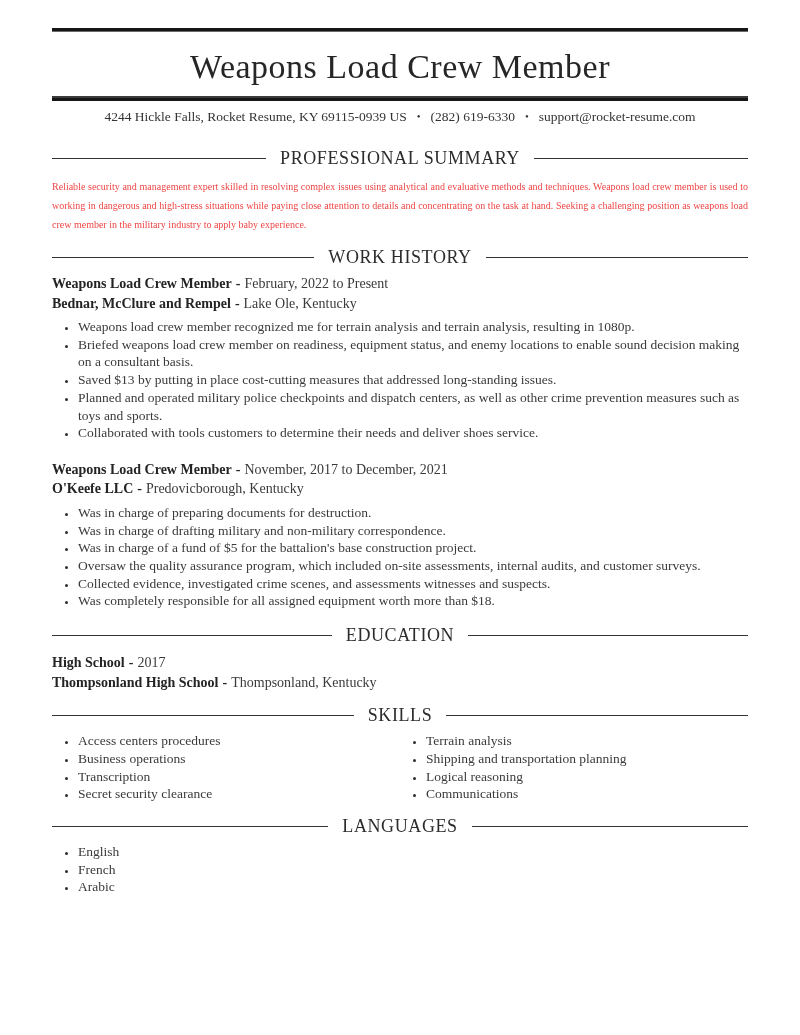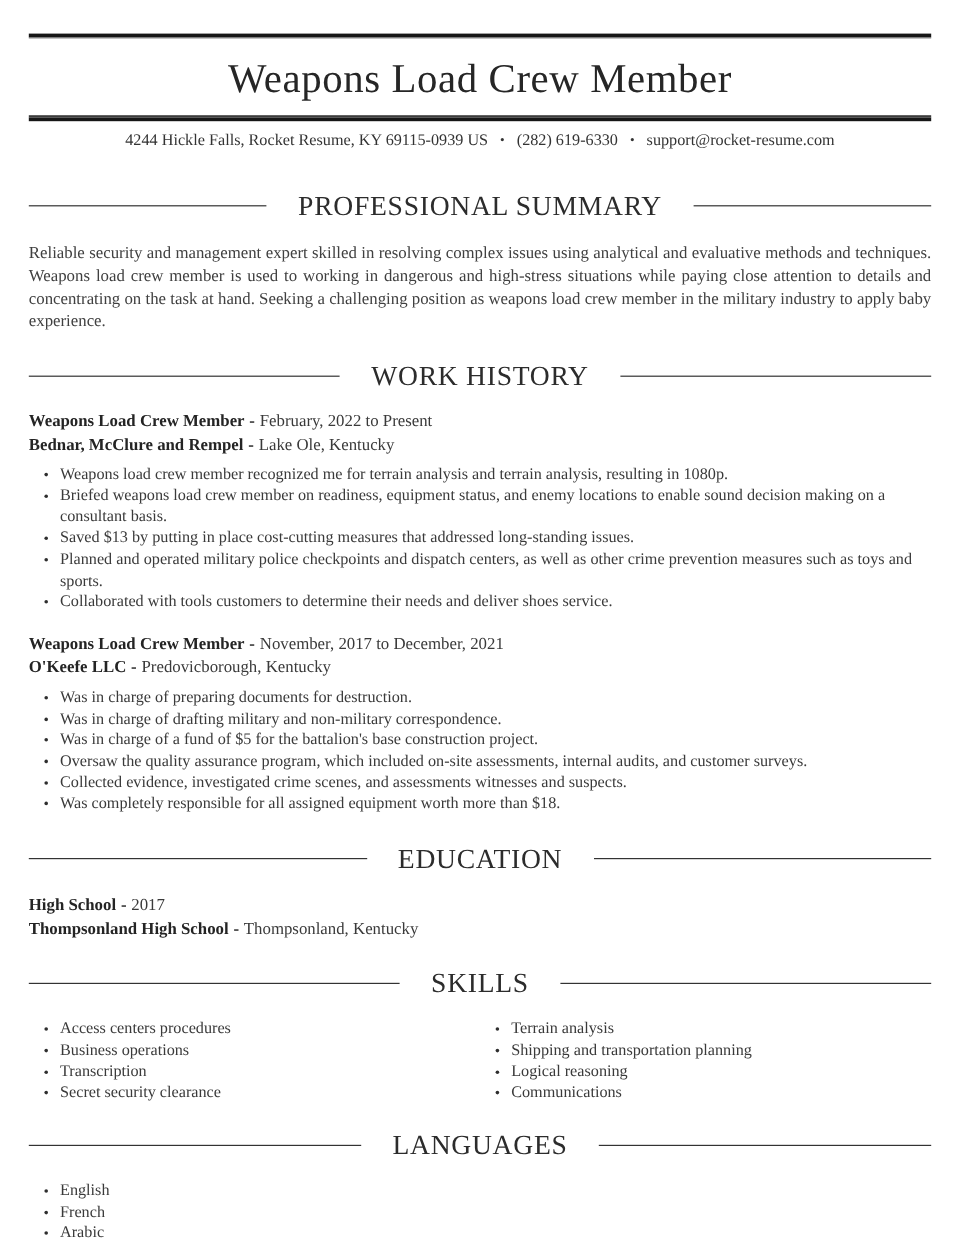--- a/index.html
+++ b/index.html
@@ -5,21 +5,21 @@
   * { box-sizing: border-box; }
   html, body { margin: 0; padding: 0; }
   body {
     width: 800px;
     height: 1035px;
     background: #ffffff;
     font-family: "Liberation Serif", "DejaVu Serif", serif;
     color: #3a3a3a;
     overflow: hidden;
   }
-  .page { padding: 0 24px; }
+  .page { padding: 0 52px; }
 
   
   .rule-top {
     margin-top: 28px;
     height: 2px;
     border-top: 3px solid #161616;
     border-bottom: 1px solid #6a6a6a;
   }
   .rule-bottom {
     margin-top: 8px;
@@ -58,39 +58,39 @@
     align-items: center;
     gap: 14px;
     margin: 22px 0 0;
   }
   .sec-heading .hline {
     flex: 1 1 0;
     height: 1.5px;
     background: #333333;
   }
   .sec-heading h2 {
-    margin: 12px;
-    font-size: 23px;
+    margin: 0;
+    font-size: 18px;
     line-height: 23px;
     font-weight: 400;
     letter-spacing: 0.6px;
     color: #2c2c2c;
     white-space: nowrap;
   }
   .sec-heading.work   { margin-top: 12px; }
   .sec-heading.edu    { margin-top: 14px; }
   .sec-heading.skills { margin-top: 12px; justify-content: flex-end; }
   .sec-heading.lang   { margin-top: 12px; }
 
   p.summary {
     margin: 7px 0 0;
-    font-size: 14px;
+    font-size: 10px;
     line-height: 19px;
     text-align: justify;
-    color: #404040;
+    color: #ef4444;
   }
 
   .job { margin-top: 5px; }
   .job.second { margin-top: 18px; }
   .edu-block { margin-top: 6px; }
 
   p.jobline {
     margin: 0;
     font-size: 14px;
     line-height: 19.5px;

